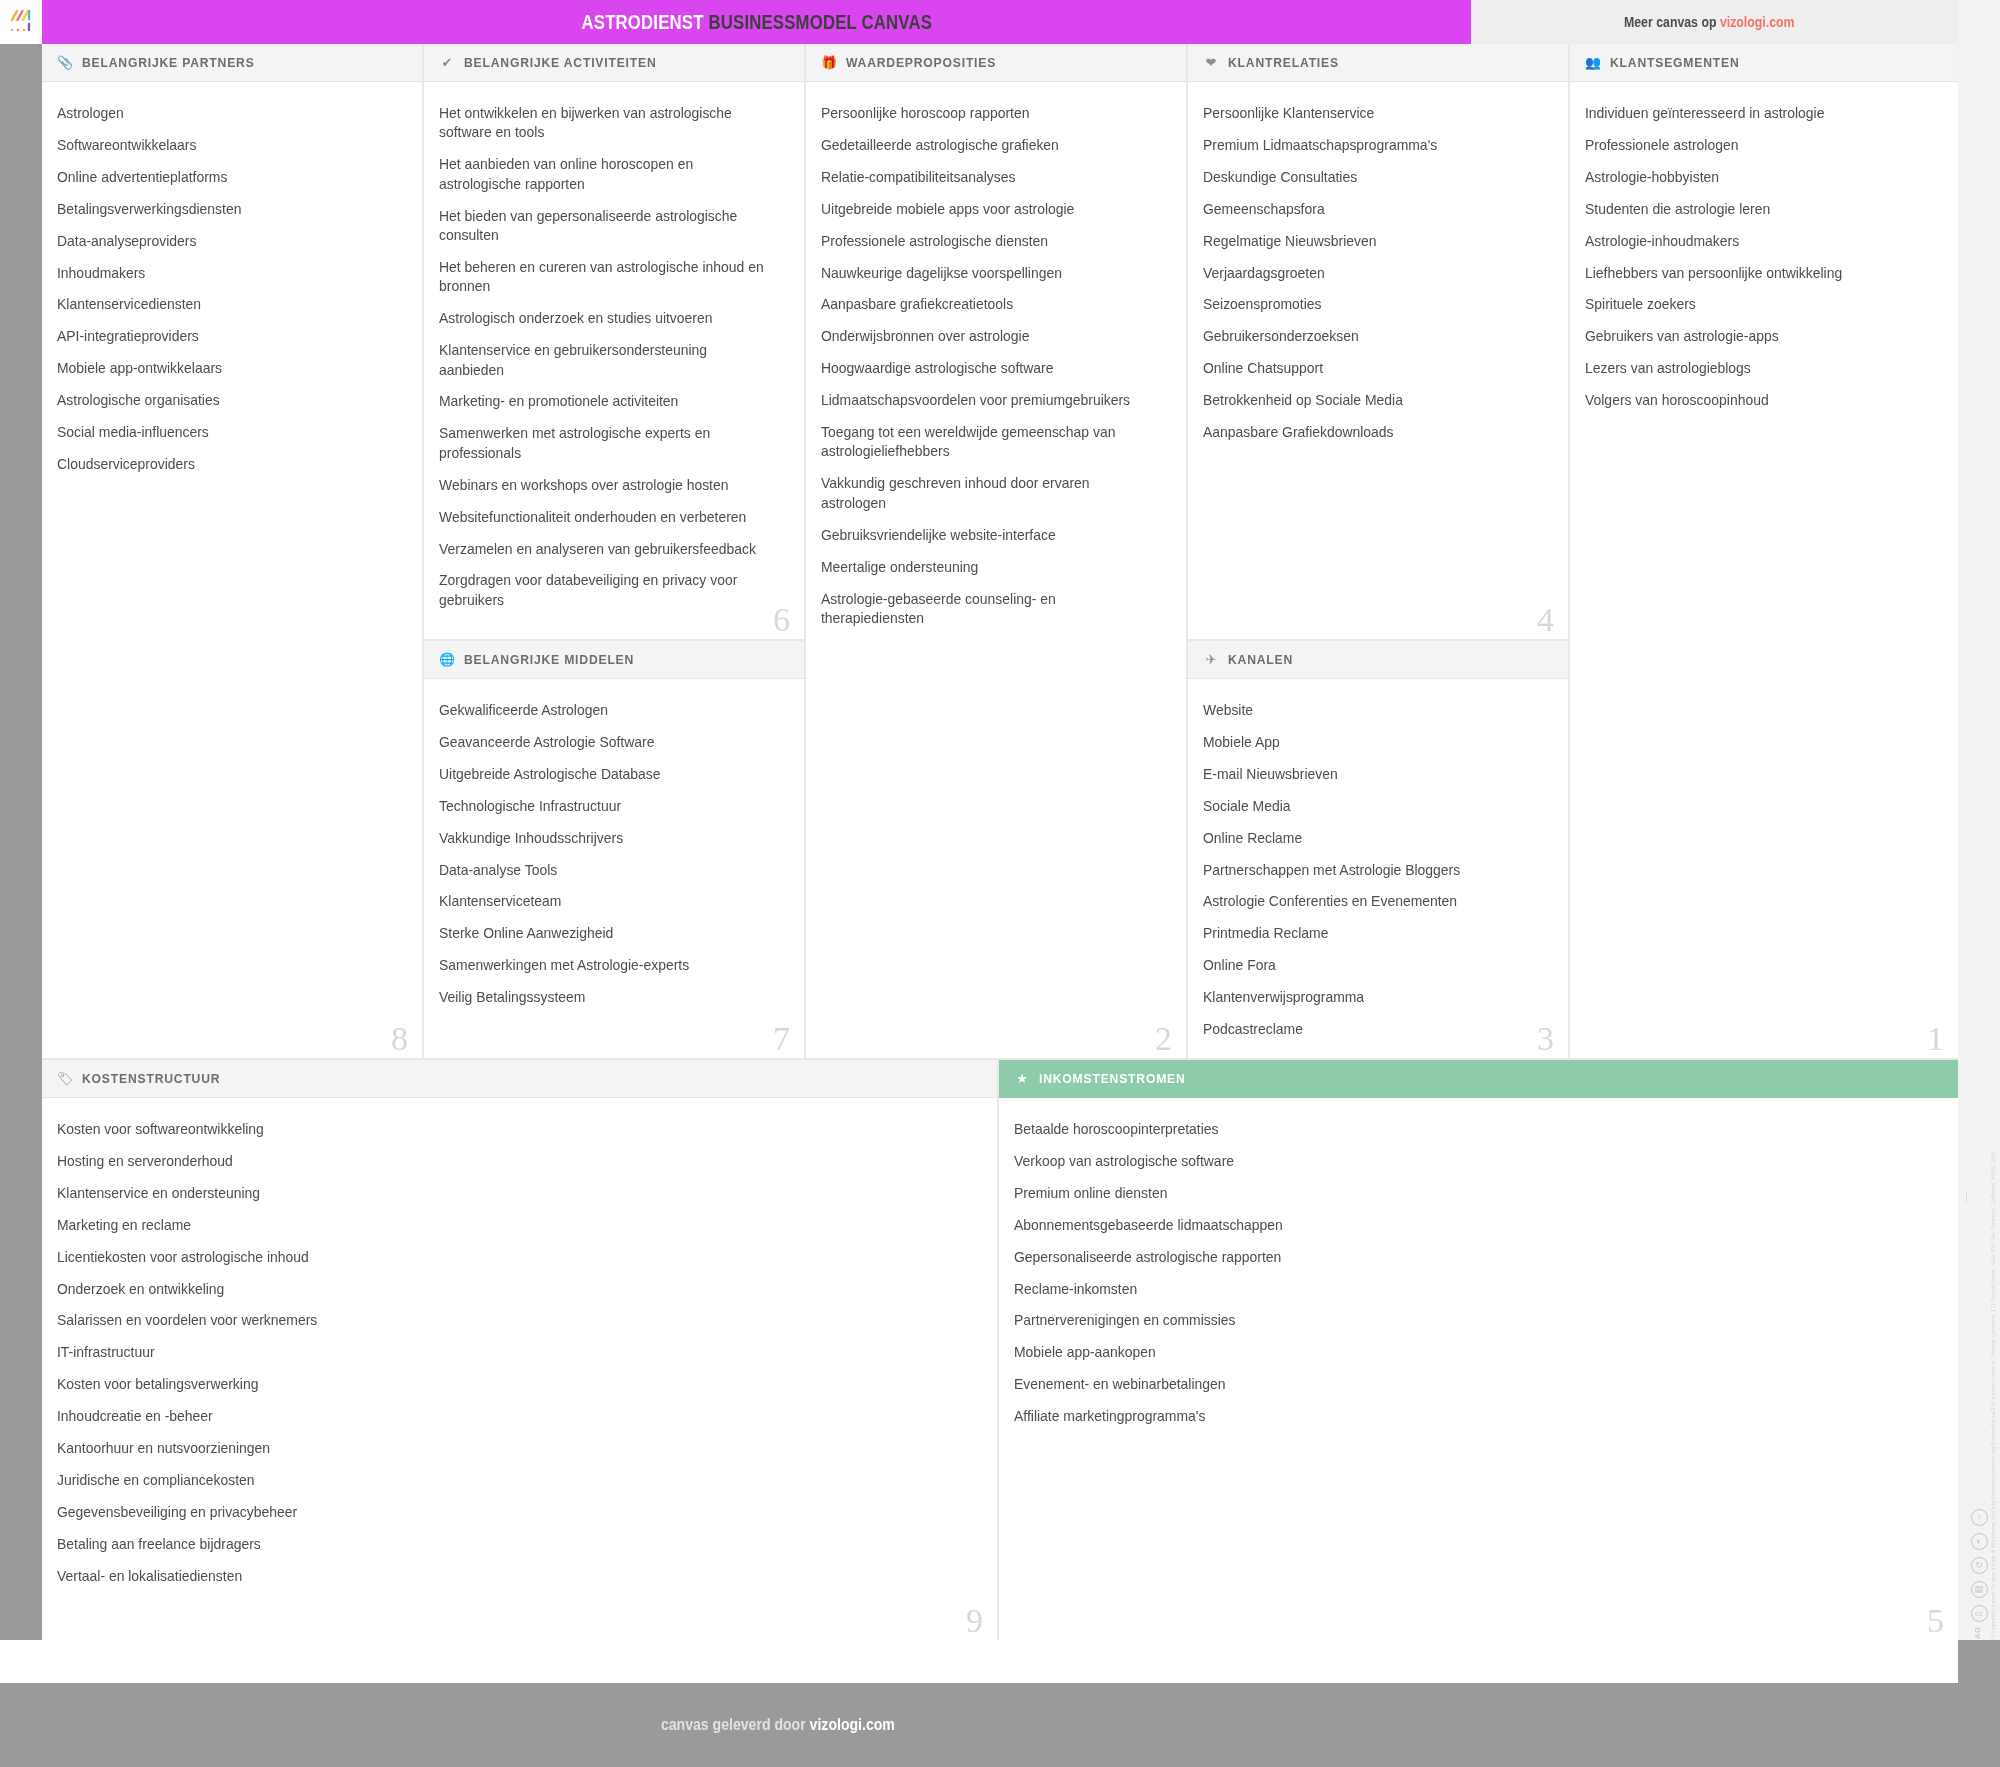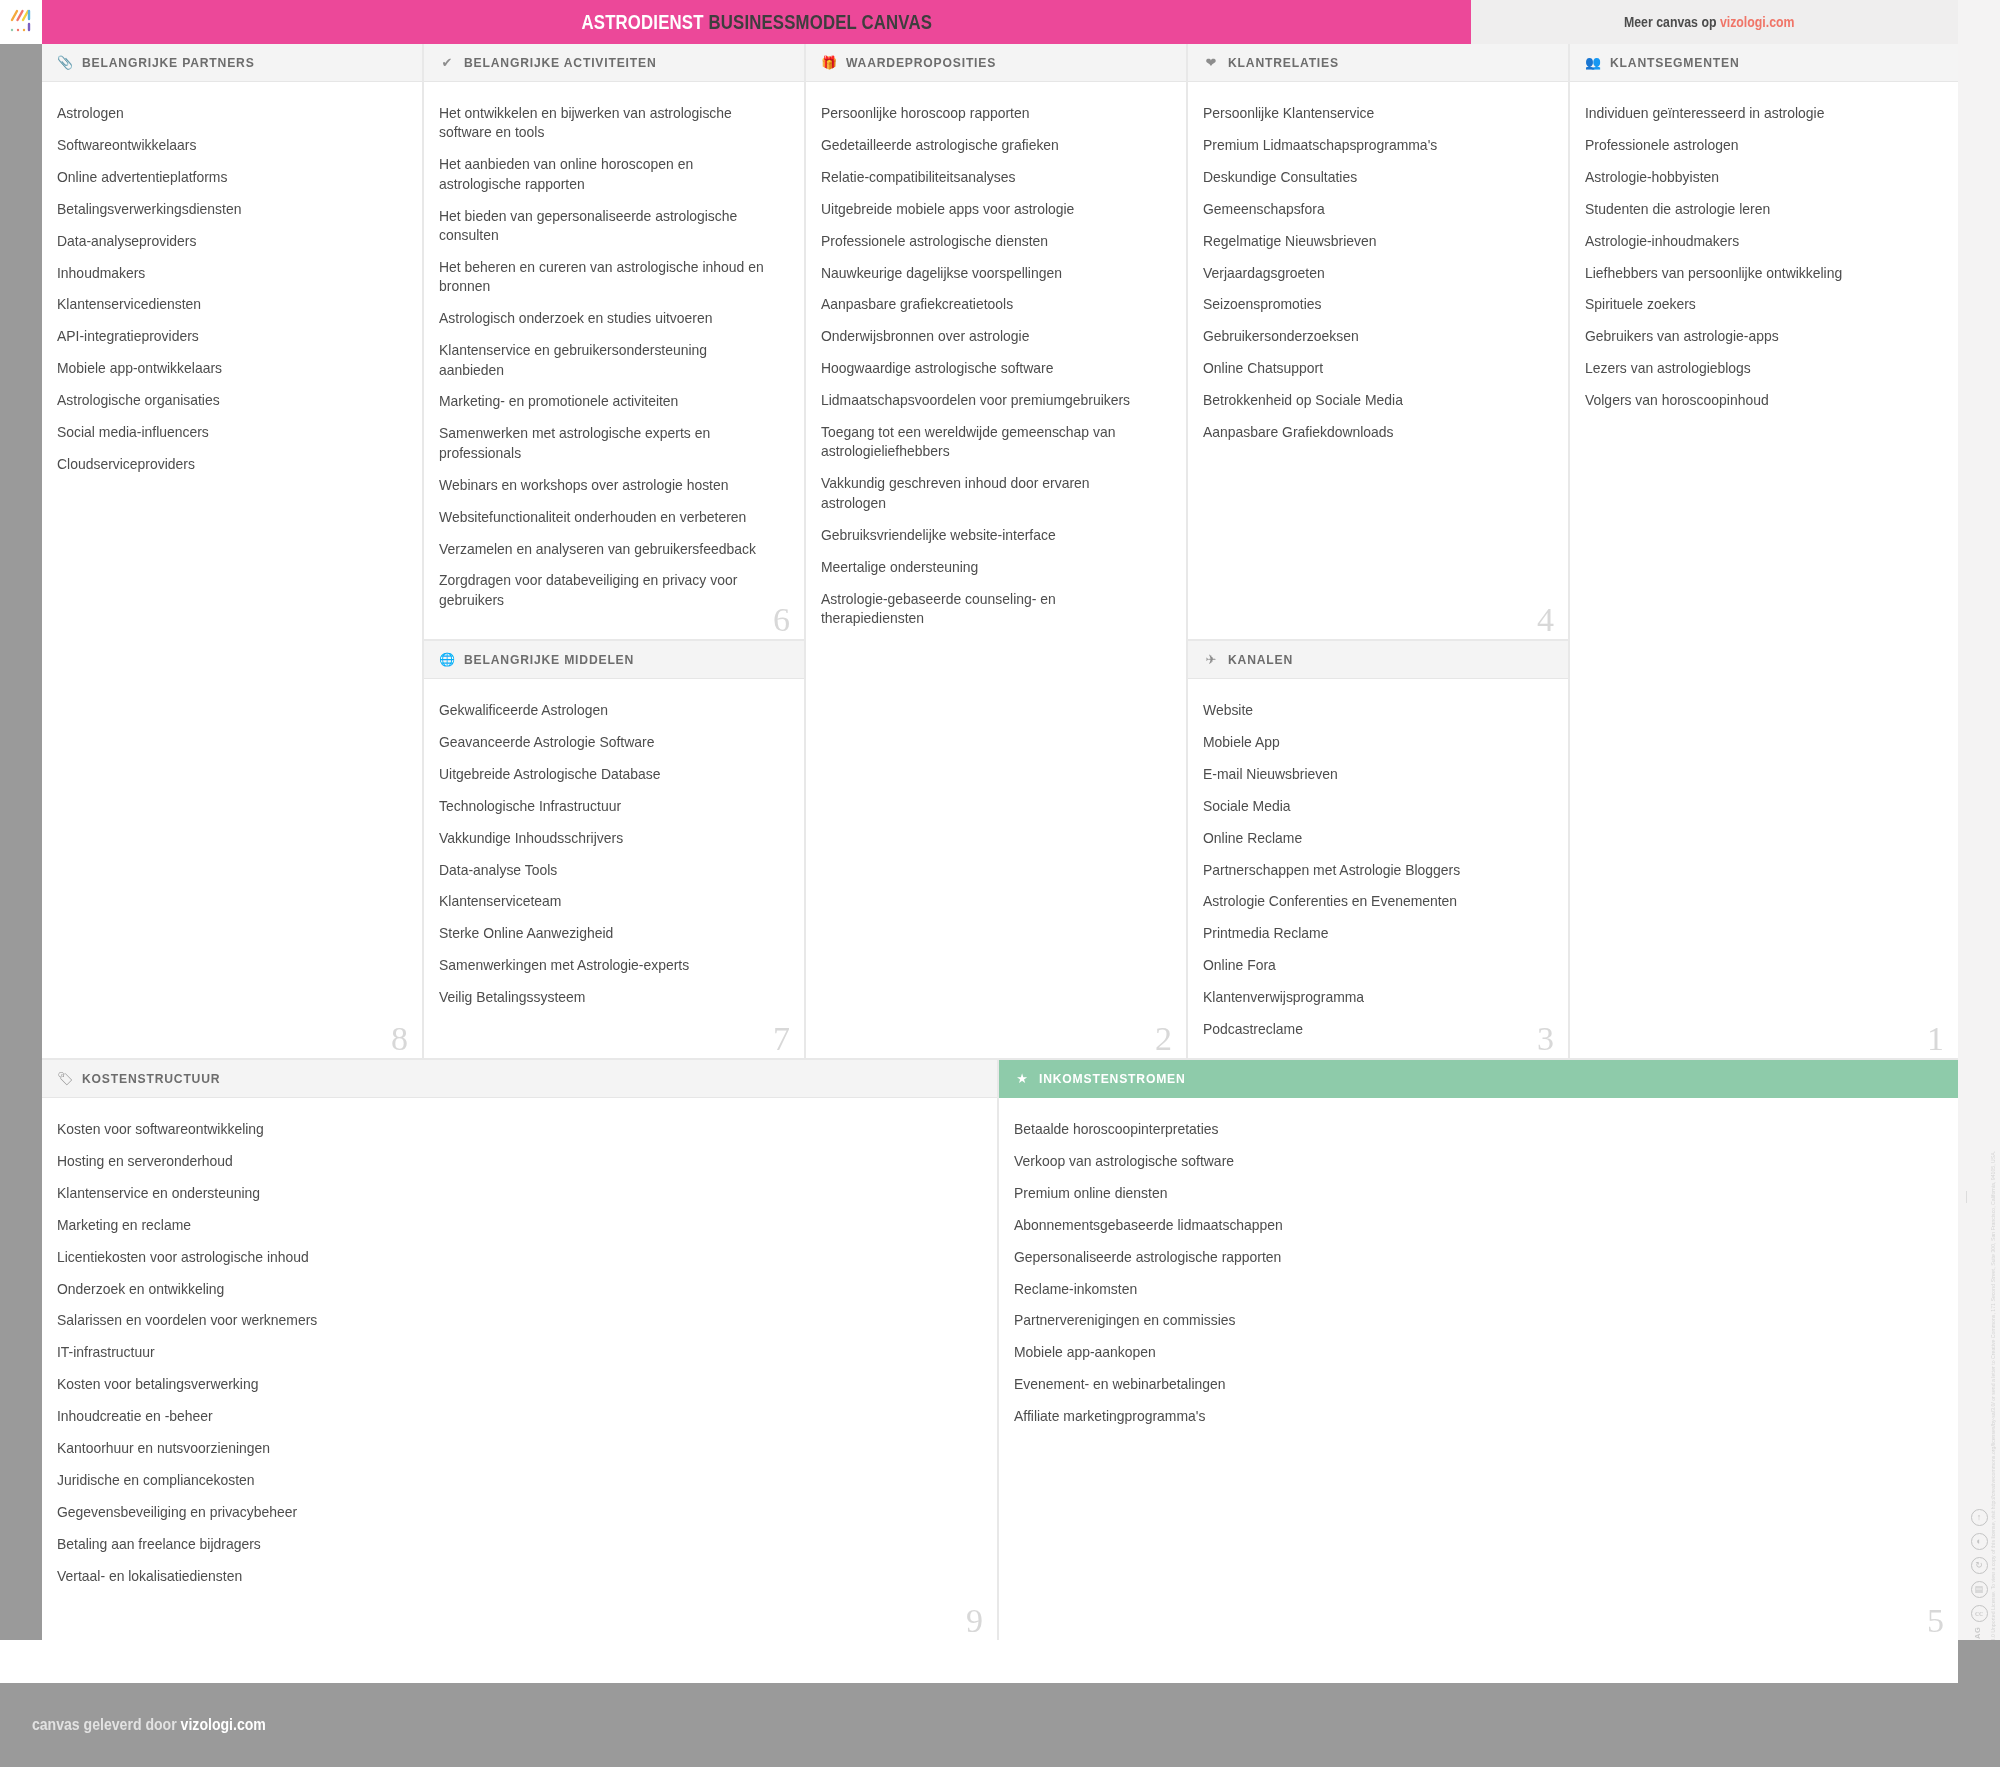--- a/index.html
+++ b/index.html
@@ -36,21 +36,21 @@
   .logo-box {
     position: absolute; left: 0; top: 0;
     width: 42px; height: 44px;
     background: #ffffff;
     display: flex; align-items: center; justify-content: center;
   }
   .logo-box svg { display: block; }
   .title-band {
     position: absolute; left: 42px; top: 0;
     width: 1429px; height: 44px;
-    background: #ec4899;
+    background: #d946ef;
     display: flex; align-items: center; justify-content: center;
   }
   .title-band .t {
     font-size: 19.5px;
     font-weight: bold;
     letter-spacing: .2px;
     white-space: nowrap;
     font-stretch: condensed;
     transform: scaleX(.86);
     transform-origin: center;
@@ -148,21 +148,21 @@
   
   .footer {
     position: absolute; left: 0; top: 1640px;
     width: 1958px; height: 127px;
     background: #ffffff;
   }
   .footer-bar {
     position: absolute; left: 0; top: 43px;
     width: 1958px; height: 84px;
     background: #9a9a9a;
-    display: flex; align-items: center; justify-content: flex-start;
+    display: flex; align-items: center; justify-content: center;
     padding-right: 434px;
     font-size: 16px;
     color: #e2e2e2;
     font-weight: bold;
     white-space: nowrap;
   }
   .footer-bar .fb { transform: scaleX(.88); transform-origin: right center; }
   .footer-bar a { color: #ffffff; text-decoration: none; }
 
   

